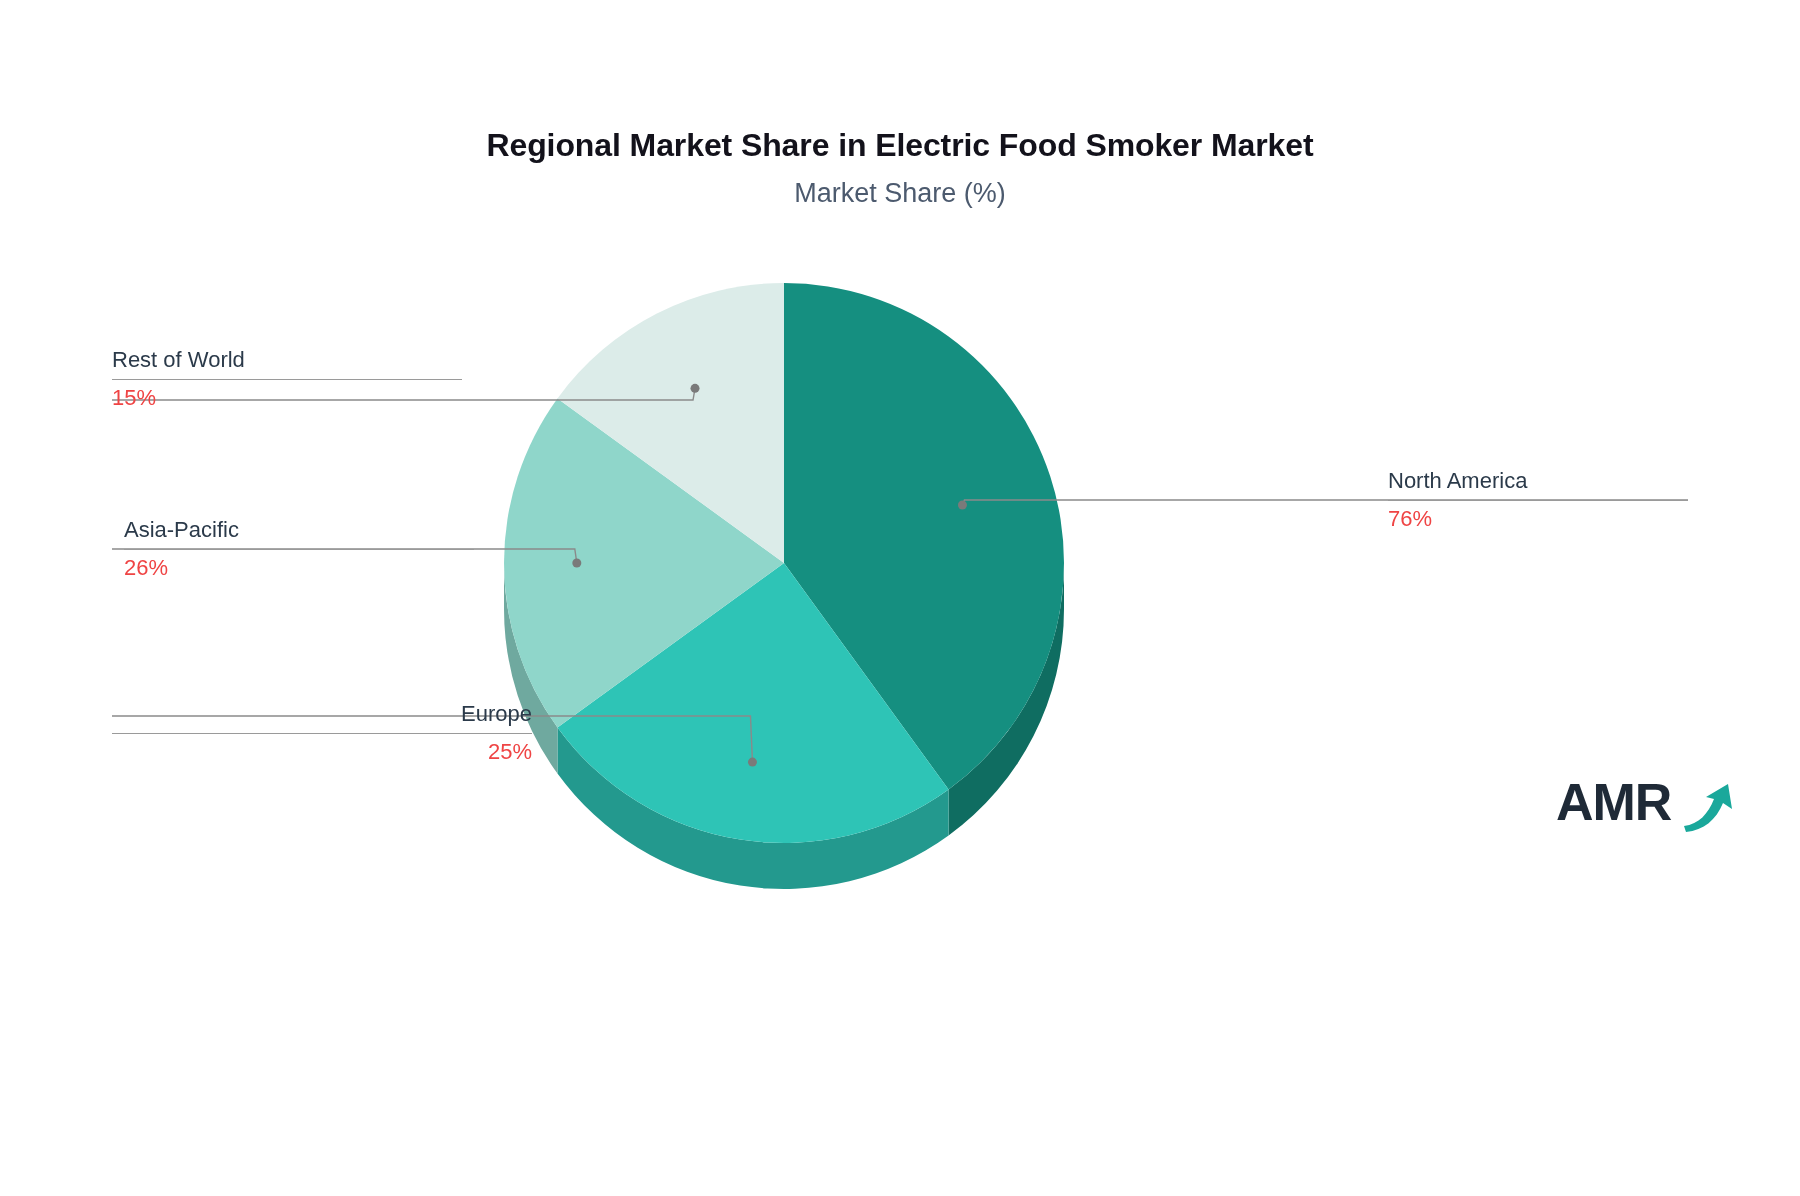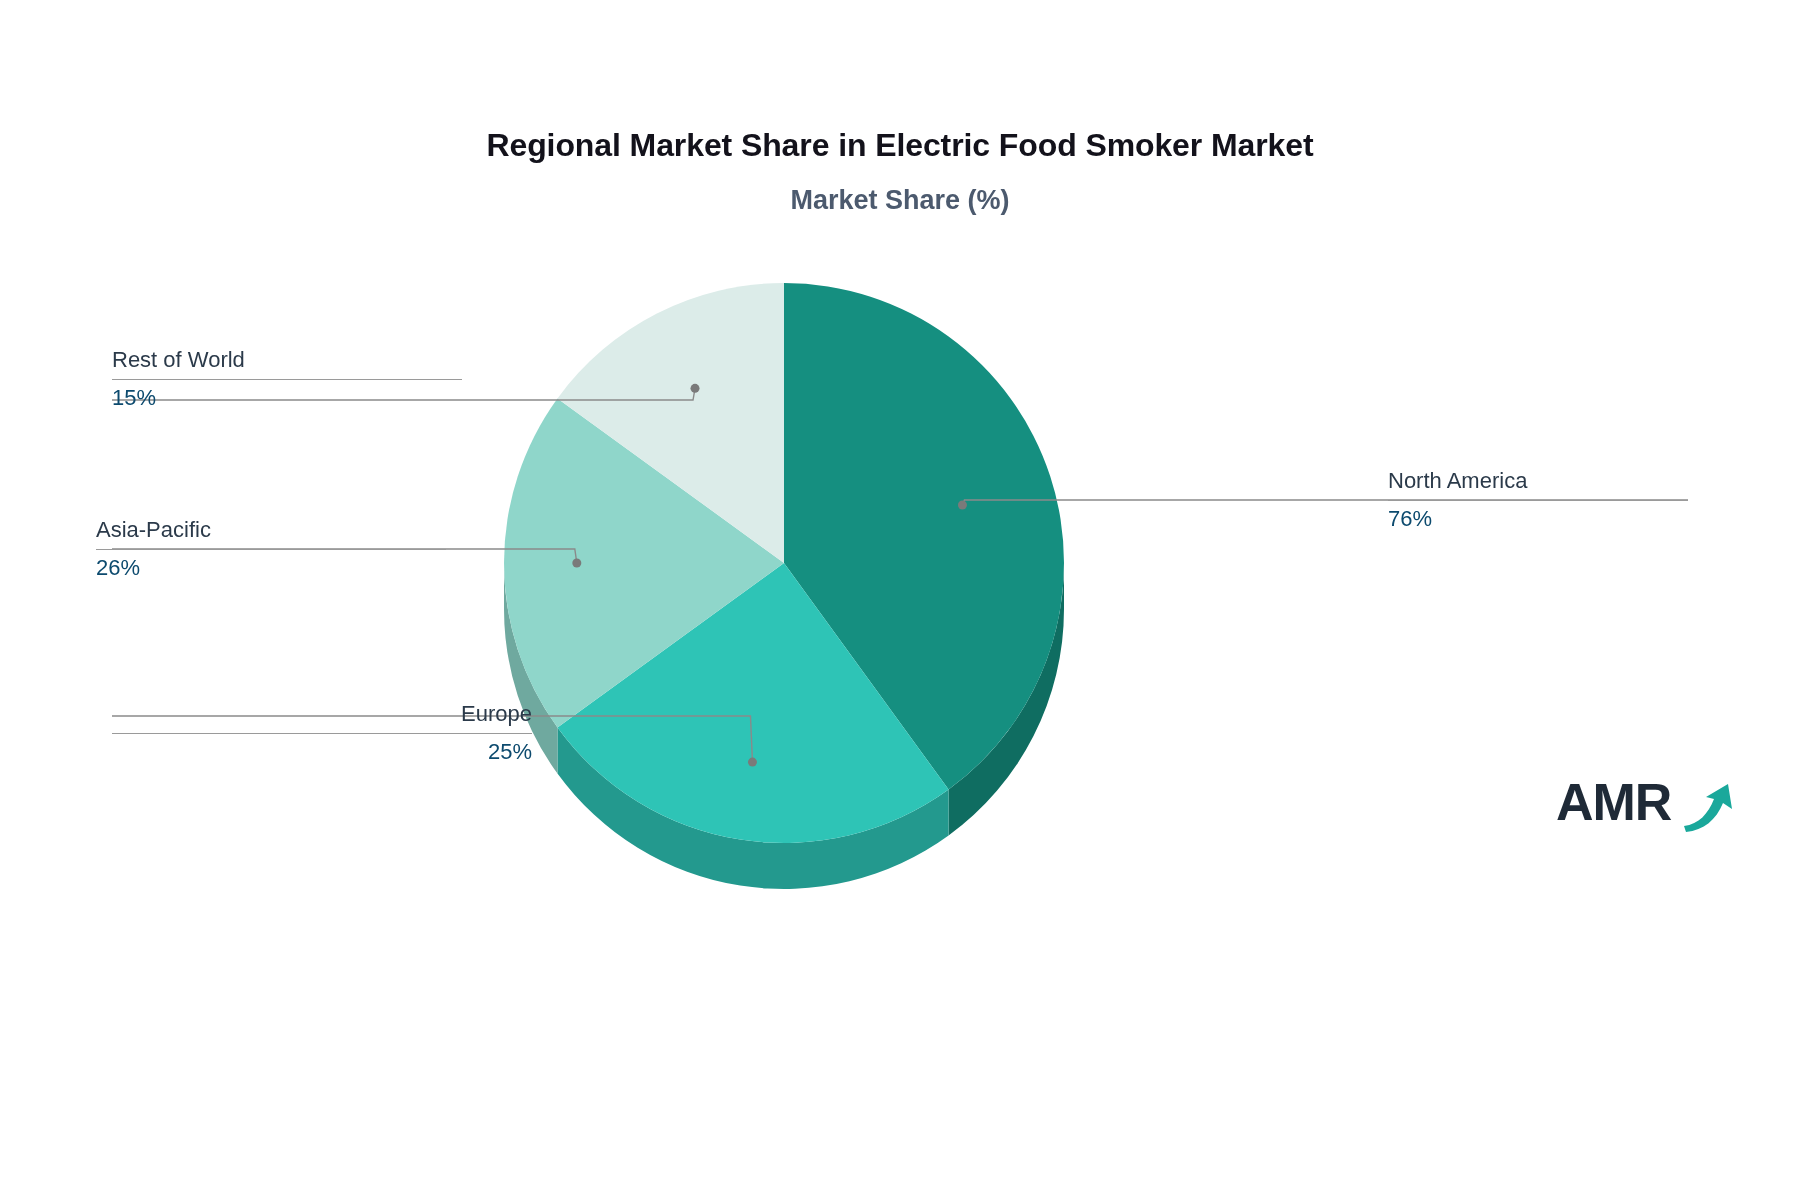--- a/index.html
+++ b/index.html
@@ -33,23 +33,23 @@
   }
   .chart-title {
     font-size: 32px;
     font-weight: bold;
     color: #13121b;
     letter-spacing: -0.1px;
     line-height: 1.1;
   }
   .chart-subtitle {
     font-size: 27px;
-    font-weight: bold;
+    font-weight: normal;
     color: #4c5a6e;
-    margin-top: 23px;
+    margin-top: 16px;
     line-height: 1.1;
   }
 
   
   #pie-svg {
     position: absolute;
     left: 0;
     top: 0;
     width: 1800px;
     height: 1196px;
@@ -68,21 +68,21 @@
     white-space: nowrap;
   }
   .callout .cal-rule {
     height: 1px;
     background: #9a9a9a;
     margin-top: 5px;
     margin-bottom: 4px;
   }
   .callout .cal-value {
     font-size: 22px;
-    color: #0c4a6e;
+    color: #ef4444;
     line-height: 1.25;
     white-space: nowrap;
   }
   .callout.left { text-align: left; }
   .callout.right { text-align: left; }
 
   
   #amr-logo {
     position: absolute;
     right: 54px;
@@ -146,21 +146,21 @@
     <div class="cal-rule"></div>
     <div class="cal-value">76%</div>
   </div>
 
   <div class="callout left" id="callout-1" style="width: 420px; top: 700px; left: 112px; text-align: right;">
     <div class="cal-name">Europe</div>
     <div class="cal-rule"></div>
     <div class="cal-value">25%</div>
   </div>
 
-  <div class="callout left" id="callout-2" style="width: 350px; top: 516px; left: 96px;">
+  <div class="callout left" id="callout-2" style="width: 350px; top: 516px; left: 124px;">
     <div class="cal-name">Asia-Pacific</div>
     <div class="cal-rule"></div>
     <div class="cal-value">26%</div>
   </div>
 
   <div class="callout left" id="callout-3" style="width: 350px; top: 346px; left: 112px;">
     <div class="cal-name">Rest of World</div>
     <div class="cal-rule"></div>
     <div class="cal-value">15%</div>
   </div>

